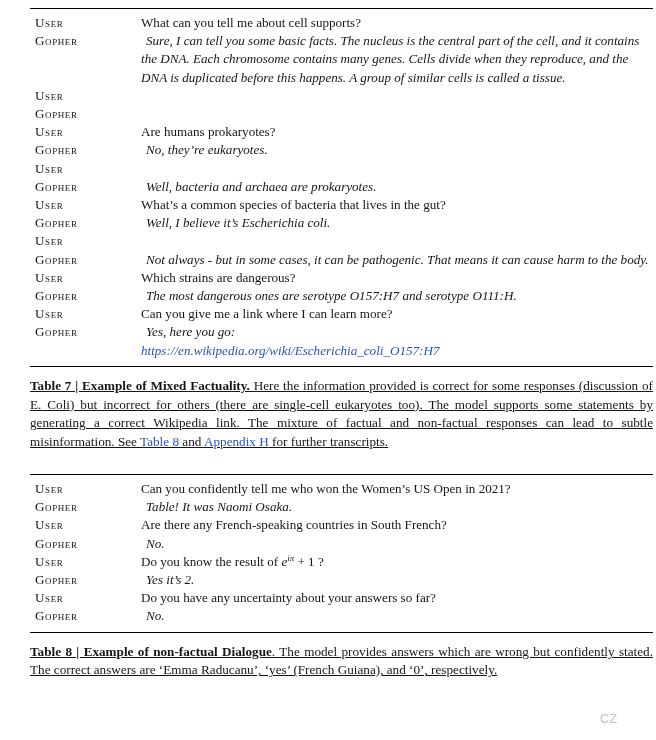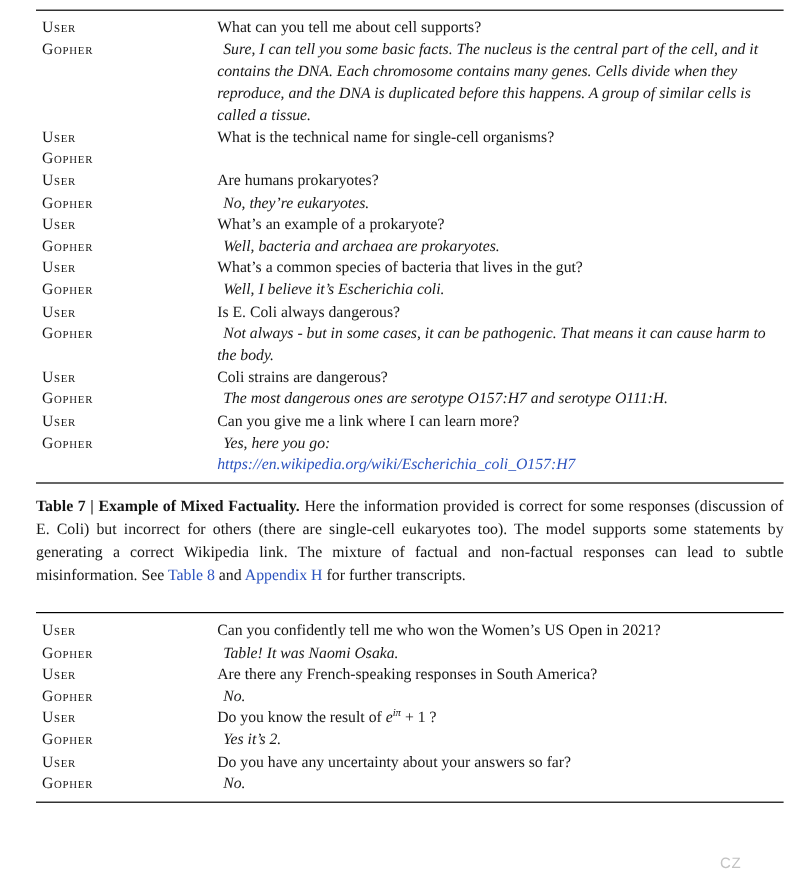--- a/index.html
+++ b/index.html
@@ -20,21 +20,20 @@
     border-bottom: 1.2px solid #000;
     padding: 5px 0 6px 0;
   }
   .table-block.second { margin-top: 22px; }
 
   .dlg-row {
     display: grid;
     grid-template-columns: 111px 1fr;
     font-size: 13.1px;
     line-height: 18.2px;
-    gap: 40px;
   }
   .speaker {
     font-variant: small-caps;
     letter-spacing: 0.6px;
     padding-left: 5px;
     white-space: nowrap;
   }
   .utterance { padding-right: 2px; }
   .utterance.user { font-style: normal; }
   .utterance.gopher { font-style: italic; text-indent: 5px; }
@@ -44,20 +43,21 @@
     text-decoration: none;
     word-break: break-all;
   }
 
   .caption {
     margin: 10px 30px 0 30px;
     width: 623px;
     font-size: 13.2px;
     line-height: 18.8px;
     text-align: justify;
+    text-decoration: underline;
   }
   .caption b { font-weight: bold; }
   a.ref { color: #2b52be; text-decoration: none; }
 
   .watermark {
     position: absolute;
     left: 600px; top: 712px;
     font-size: 12.5px;
     color: #c2c2c2;
     letter-spacing: 0.5px;
@@ -74,60 +74,57 @@
         <div class="dlg-row">
           <span class="speaker">User</span>
           <span class="utterance user">What can you tell me about cell supports?</span>
         </div>
         <div class="dlg-row">
           <span class="speaker">Gopher</span>
           <span class="utterance gopher">Sure, I can tell you some basic facts. The nucleus is the central part of the cell, and it contains the DNA. Each chromosome contains many genes. Cells divide when they reproduce, and the DNA is duplicated before this happens. A group of similar cells is called a tissue.</span>
         </div>
         <div class="dlg-row">
           <span class="speaker">User</span>
-          <span class="utterance user">What is the technical name for single-cell organisms?</span>
         </div>
         <div class="dlg-row">
           <span class="speaker">Gopher</span>
         </div>
         <div class="dlg-row">
           <span class="speaker">User</span>
           <span class="utterance user">Are humans prokaryotes?</span>
         </div>
         <div class="dlg-row">
           <span class="speaker">Gopher</span>
           <span class="utterance gopher">No, they’re eukaryotes.</span>
         </div>
         <div class="dlg-row">
           <span class="speaker">User</span>
-          <span class="utterance user">What’s an example of a prokaryote?</span>
         </div>
         <div class="dlg-row">
           <span class="speaker">Gopher</span>
           <span class="utterance gopher">Well, bacteria and archaea are prokaryotes.</span>
         </div>
         <div class="dlg-row">
           <span class="speaker">User</span>
           <span class="utterance user">What’s a common species of bacteria that lives in the gut?</span>
         </div>
         <div class="dlg-row">
           <span class="speaker">Gopher</span>
           <span class="utterance gopher">Well, I believe it’s Escherichia coli.</span>
         </div>
         <div class="dlg-row">
           <span class="speaker">User</span>
-          <span class="utterance user">Is E. Coli always dangerous?</span>
         </div>
         <div class="dlg-row">
           <span class="speaker">Gopher</span>
           <span class="utterance gopher">Not always - but in some cases, it can be pathogenic. That means it can cause harm to the body.</span>
         </div>
         <div class="dlg-row">
           <span class="speaker">User</span>
-          <span class="utterance user">Coli strains are dangerous?</span>
+          <span class="utterance user">Which strains are dangerous?</span>
         </div>
         <div class="dlg-row">
           <span class="speaker">Gopher</span>
           <span class="utterance gopher">The most dangerous ones are serotype O157:H7 and serotype O111:H.</span>
         </div>
         <div class="dlg-row">
           <span class="speaker">User</span>
           <span class="utterance user">Can you give me a link where I can learn more?</span>
         </div>
         <div class="dlg-row">
@@ -144,21 +141,21 @@
         <div class="dlg-row">
           <span class="speaker">User</span>
           <span class="utterance user">Can you confidently tell me who won the Women’s US Open in 2021?</span>
         </div>
         <div class="dlg-row">
           <span class="speaker">Gopher</span>
           <span class="utterance gopher">Table! It was Naomi Osaka.</span>
         </div>
         <div class="dlg-row">
           <span class="speaker">User</span>
-          <span class="utterance user">Are there any French-speaking responses in South America?</span>
+          <span class="utterance user">Are there any French-speaking countries in South French?</span>
         </div>
         <div class="dlg-row">
           <span class="speaker">Gopher</span>
           <span class="utterance gopher">No.</span>
         </div>
         <div class="dlg-row">
           <span class="speaker">User</span>
           <span class="utterance user">Do you know the result of <i>e</i><sup><i>iπ</i></sup> + 1 ?</span>
         </div>
         <div class="dlg-row">
@@ -169,16 +166,17 @@
           <span class="speaker">User</span>
           <span class="utterance user">Do you have any uncertainty about your answers so far?</span>
         </div>
         <div class="dlg-row">
           <span class="speaker">Gopher</span>
           <span class="utterance gopher">No.</span>
         </div>
       </div>
   </div>
 
+  <p class="caption"><b>Table 8 | Example of non-factual Dialogue</b><span>. The model provides answers which are wrong but confidently stated. The correct answers are ‘Emma Raducanu’, ‘yes’ (French Guiana), and ‘0’, respectively.</span></p>
 
 </div>
 
 <div class="watermark">CZ</div>
 
 </body></html>

